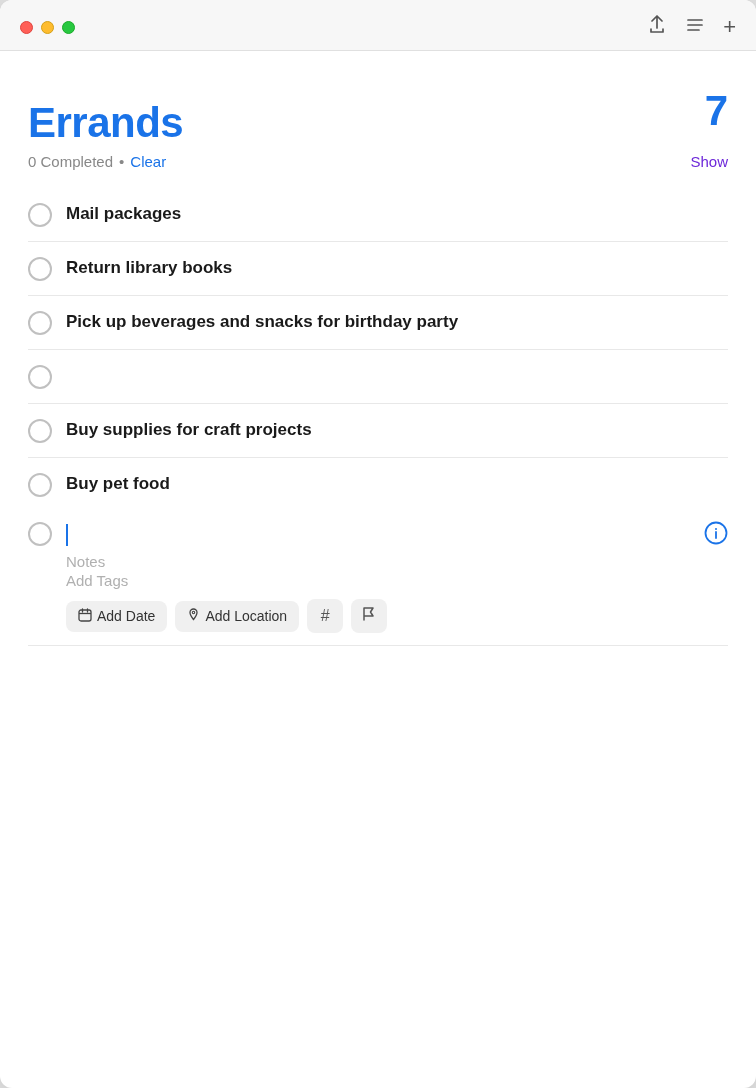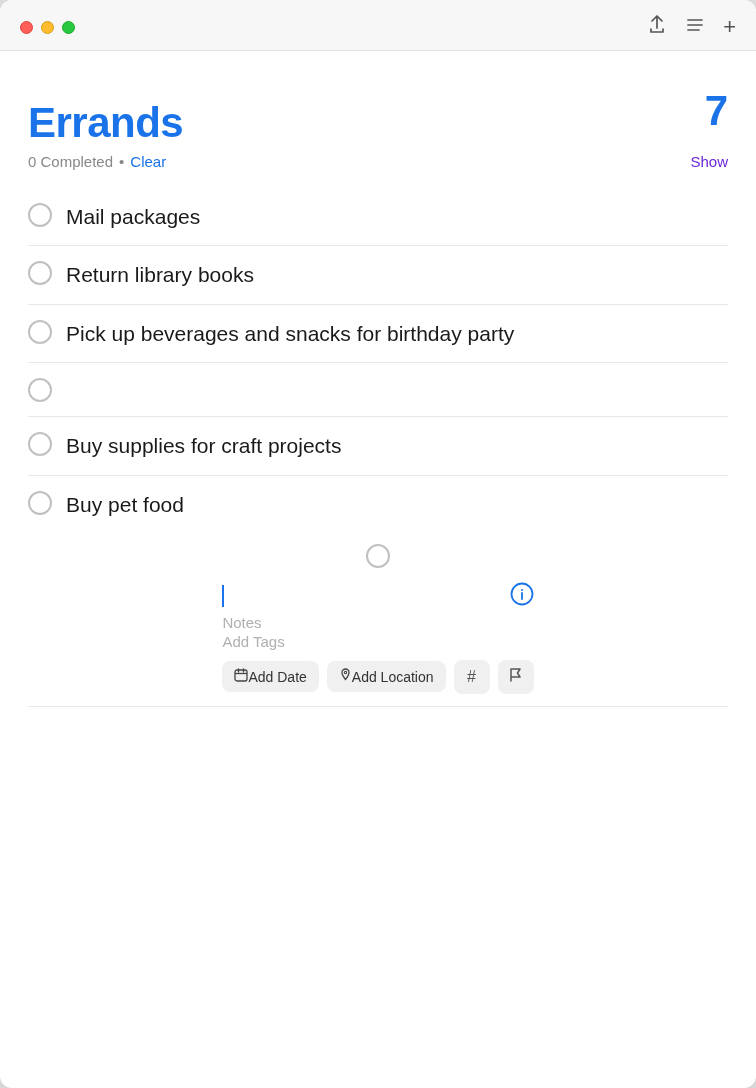--- a/index.html
+++ b/index.html
@@ -148,34 +148,33 @@
       height: 24px;
       border-radius: 50%;
       border: 2px solid #c0c0c0;
       flex-shrink: 0;
       margin-top: 1px;
       cursor: pointer;
       background: transparent;
     }
 
     .task-text {
-      font-size: 21px;
+      font-size: 17px;
       color: #1a1a1a;
-      font-weight: 400;
+      font-weight: 700;
       line-height: 1.4;
       flex: 1;
     }
 
     .new-task-item {
       display: flex;
-      align-items: center;
+      align-items: flex-start;
       padding: 10px 0 0 0;
       gap: 14px;
       border-bottom: 1px solid #e8e8e8;
-      flex-direction: column;
     }
 
     .new-task-content {
       flex: 1;
       display: flex;
       flex-direction: column;
     }
 
     .cursor-line {
       width: 2px;
@@ -207,20 +206,21 @@
       display: flex;
       align-items: center;
       gap: 8px;
       margin-top: 10px;
       margin-bottom: 12px;
     }
 
     .action-btn {
       display: flex;
       align-items: center;
+      gap: 5px;
       background: #f0f0f0;
       border: none;
       border-radius: 8px;
       padding: 7px 12px;
       font-size: 14px;
       color: #333;
       cursor: pointer;
       font-weight: 500;
     }
 

